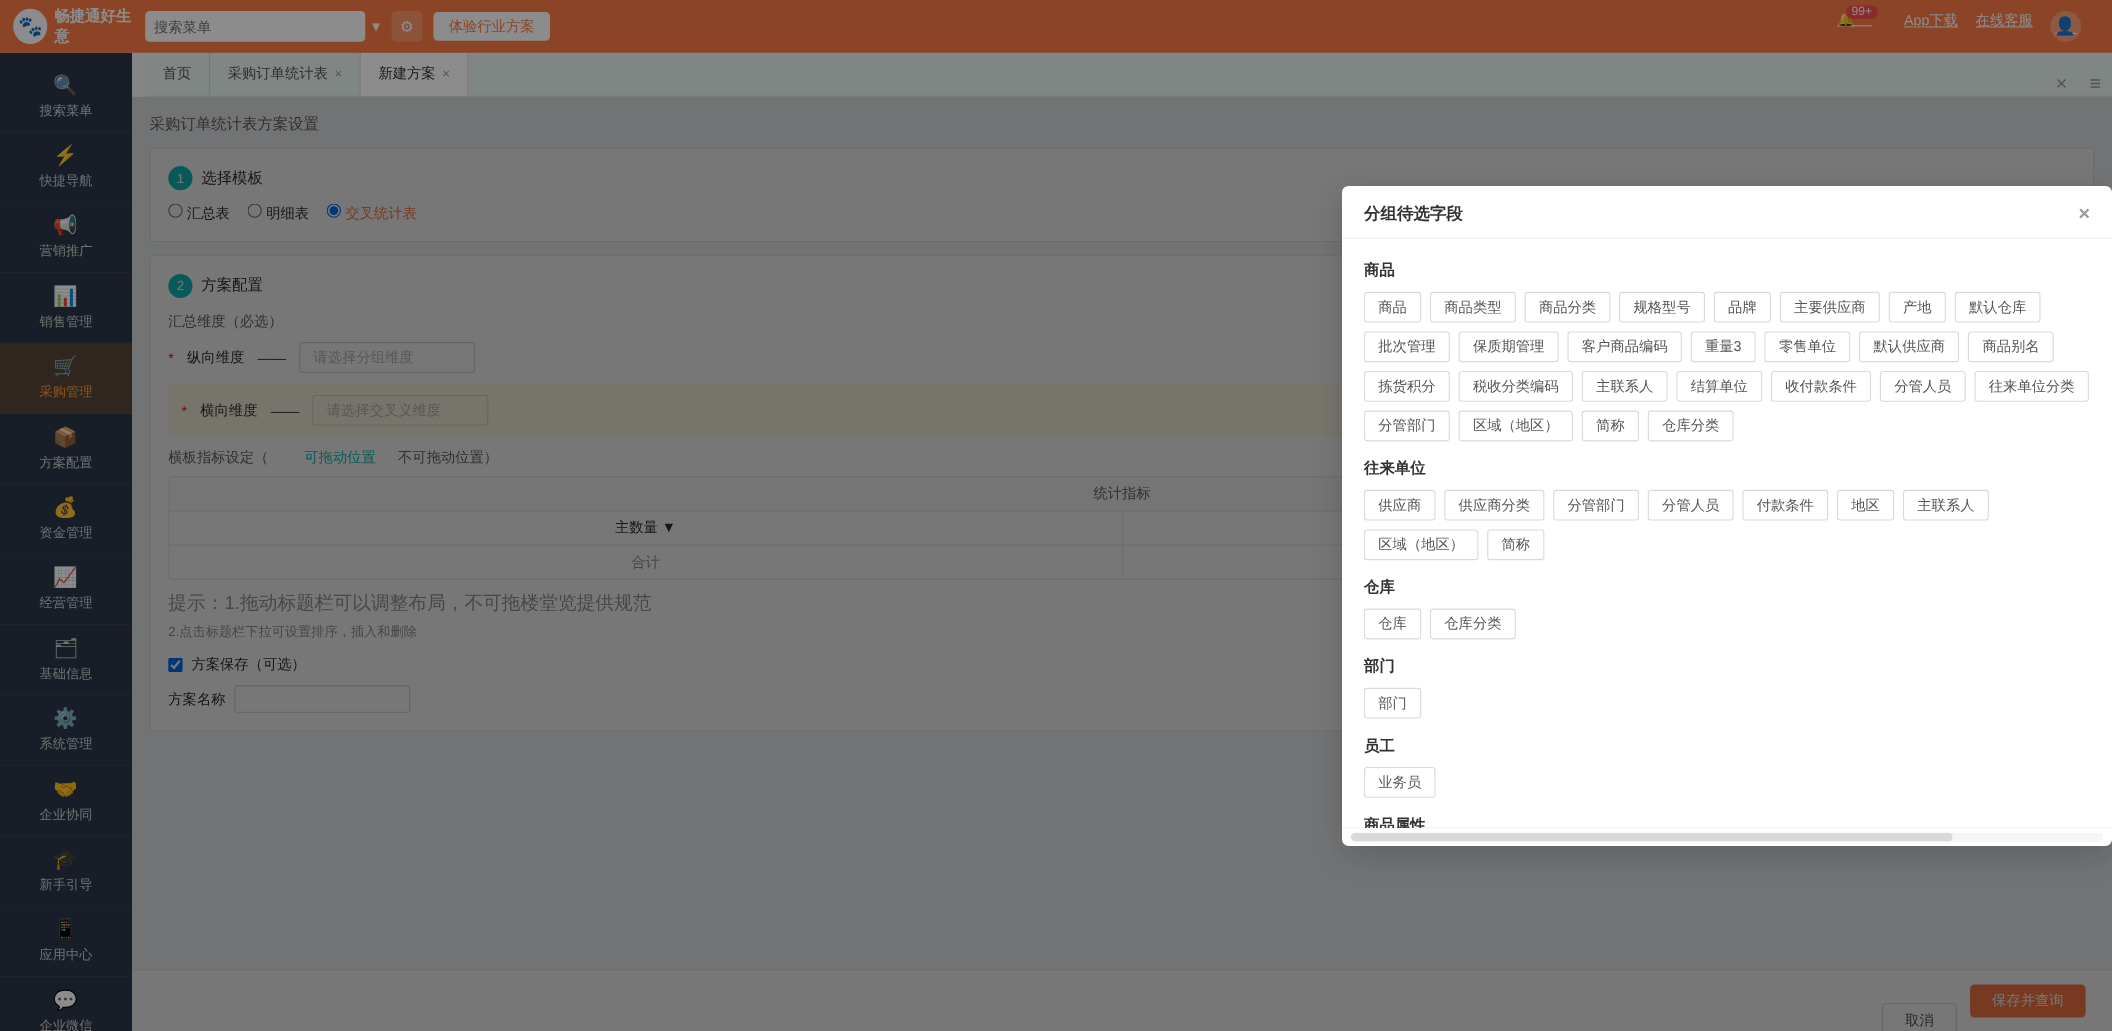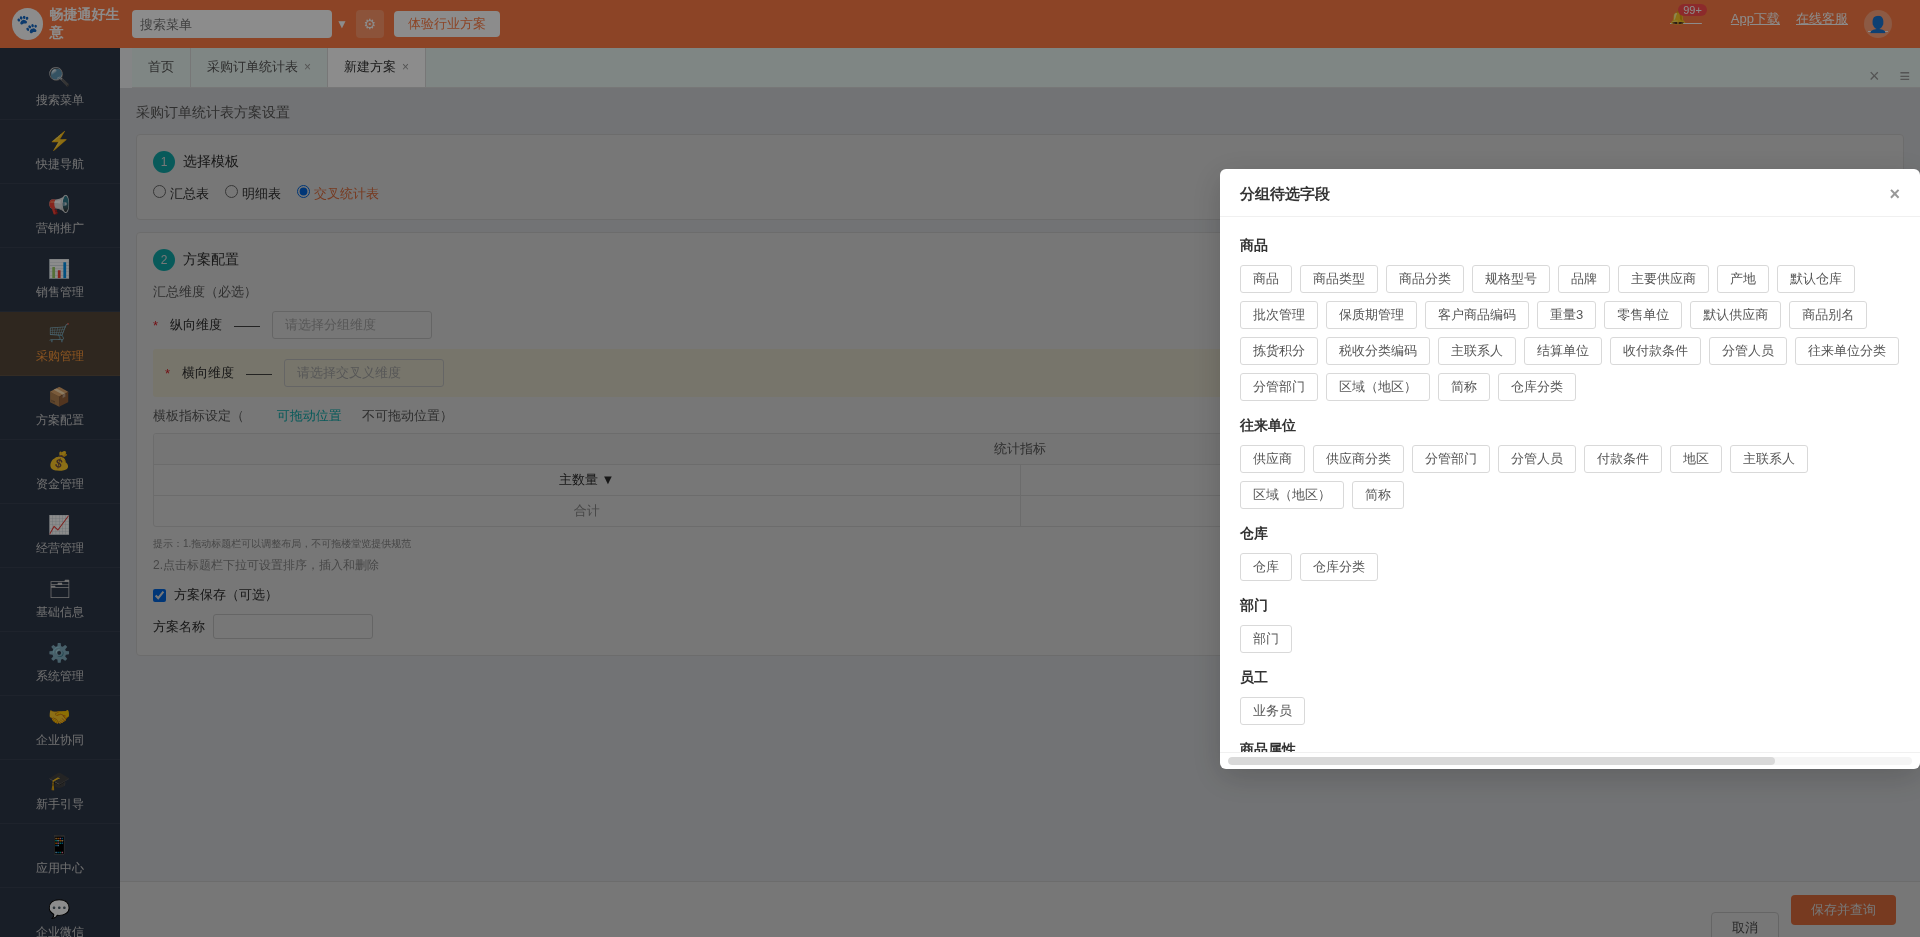--- a/index.html
+++ b/index.html
@@ -349,21 +349,21 @@
       </div>
       <div style="display:flex; border-top:1px solid #e8e8e8;">
         <div style="flex:1; border-right:1px solid #e8e8e8; padding:6px; text-align:center; color:#999;">
           <span>合计</span>
         </div>
         <div style="flex:1; padding:6px; text-align:center; color:#999;">
           <span>合计</span>
         </div>
       </div>
     </div>
-    <div style="font-size:10px; color:#999; margin-bottom:6px;">
+    <div style="font-size:17px; color:#999; margin-bottom:6px;">
       <span>提示：1.拖动标题栏可以调整布局，不可拖楼堂览提供规范</span>
     </div>
     <div style="font-size:12px; color:#999; margin-bottom:12px;">
       <span>2.点击标题栏下拉可设置排序，插入和删除</span>
     </div>
     <div style="display:flex; align-items:center; gap:8px; margin-bottom:10px;">
       <input type="checkbox" checked="" style="">
       <span>方案保存（可选）</span>
     </div>
     <div style="display:flex; align-items:center; gap:8px;">

